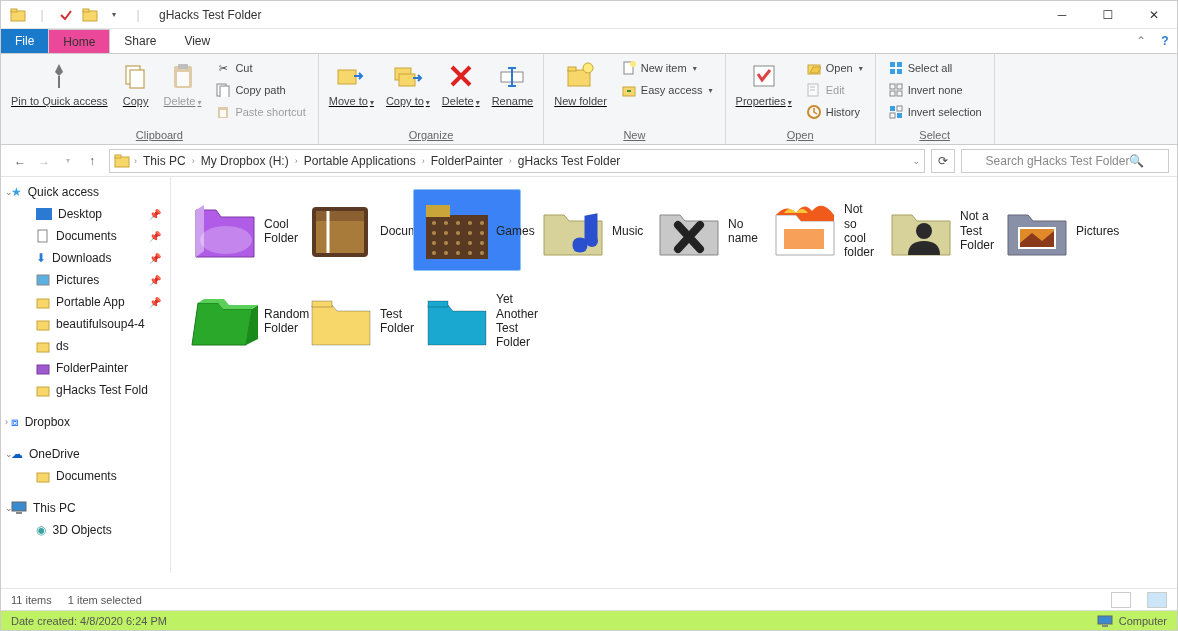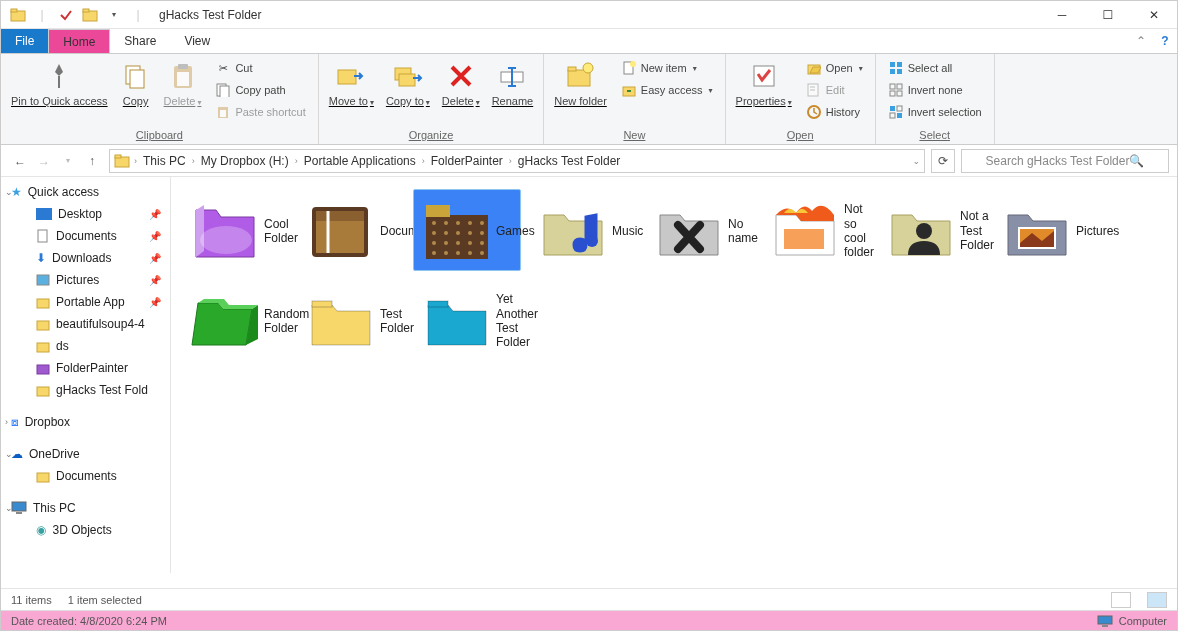--- a/index.html
+++ b/index.html
@@ -61,21 +61,21 @@
 .folders { display:flex; flex-wrap: wrap; gap: 8px 8px;}
 .folder { width: 108px; display:flex; flex-direction:row; align-items:center; text-align:left; padding: 4px; border:1px solid transparent; border-radius:2px;}
 .folder.selected { background: #3b82f6; border-color:#8cc5ef;}
 .folder .thumb { width: 80px; height: 72px; display:flex; align-items:center; justify-content:center;}
 .folder .name { font-size:12px; color:#222; margin-top: 2px; line-height:1.2;}
 
 
 .status { height: 22px; border-top:1px solid #e5e5e5; display:flex; align-items:center; padding: 0 10px; font-size:11px; color:#555; gap:16px;margin-top:15px;}
 .status .flex{flex:1;}
 .status .view-btn{width:20px;height:16px;border:1px solid #ccc;}
-.details { height: 20px; border-top:1px solid #ddd; display:flex; align-items:center; padding:0 10px; font-size:11px; color:#555; justify-content:space-between; background:#f9a8d4;}
+.details { height: 20px; border-top:1px solid #ddd; display:flex; align-items:center; padding:0 10px; font-size:11px; color:#555; justify-content:space-between; background:#bef264;}
 .comp-label{display:flex;align-items:center;gap:6px;}
 
 
 svg { display:block; }
 </style>
 </head>
 <body>
 
 <div class="titlebar">
   <div class="qat">

